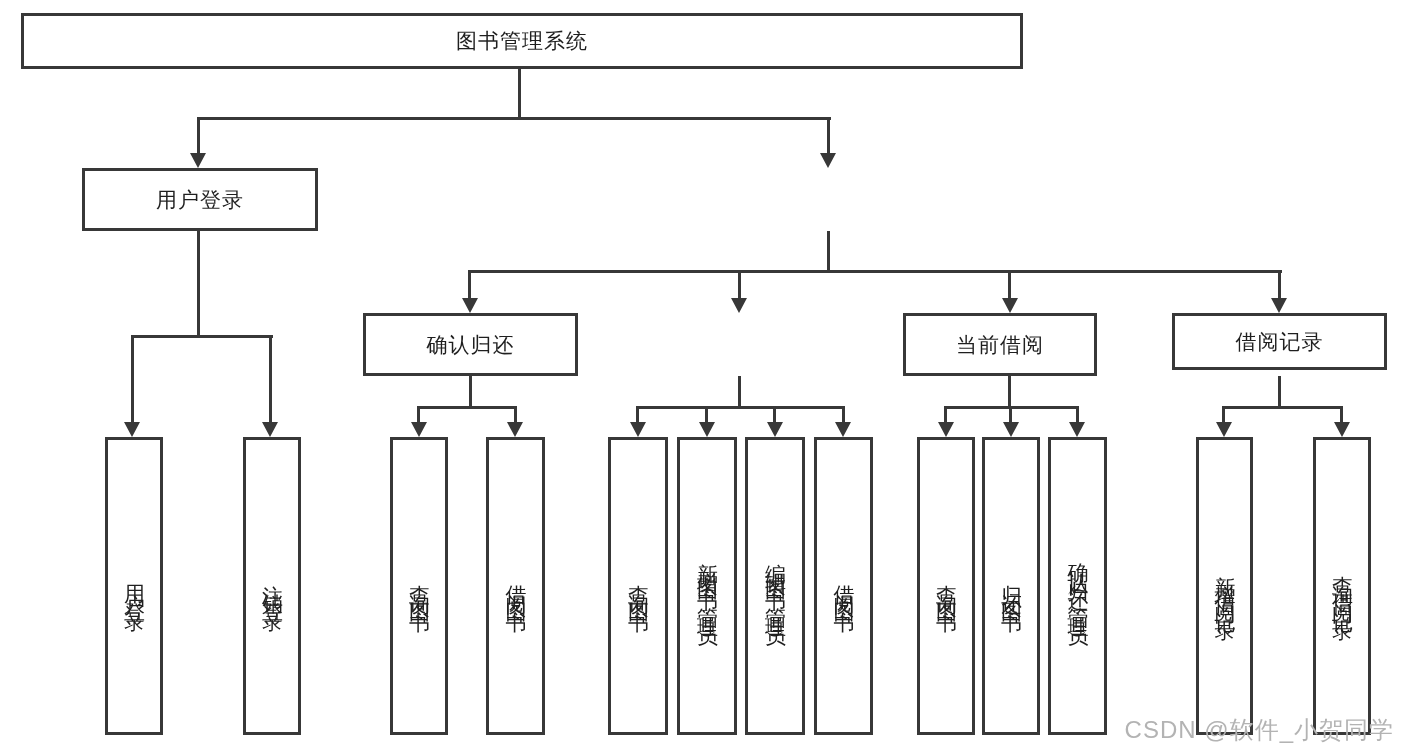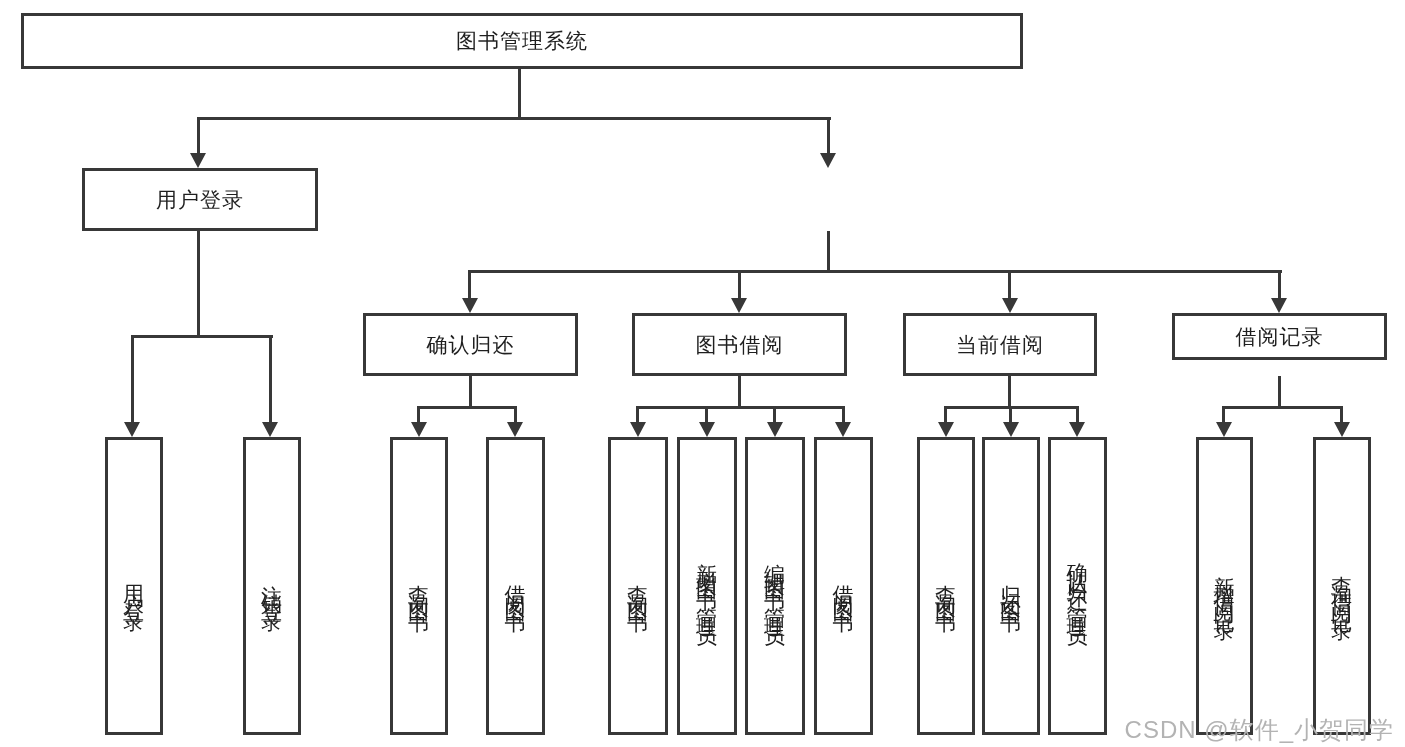--- a/index.html
+++ b/index.html
@@ -26,20 +26,21 @@
     background: #fff;
     border: 3px solid var(--line);
     display: flex;
     align-items: center;
     justify-content: center;
     color: var(--text);
     font-size: 21px;
     letter-spacing: 1px;
     text-align: center;
     z-index: 2;
+    font-family: Liberation Serif, serif;
   }
   .vbox {
     writing-mode: vertical-rl;
     text-orientation: mixed;
     letter-spacing: 9px;
     line-height: 1;
   }
   .hline, .vline {
     position: absolute;
     background: var(--line);
@@ -95,23 +96,22 @@
   <div class="vline" style="left:468px;  top:270px; height:30px;"></div>
   <div class="arr" style="left:462px;  top:298px;"></div>
   <div class="vline" style="left:738px;  top:270px; height:30px;"></div>
   <div class="arr" style="left:731px;  top:298px;"></div>
   <div class="vline" style="left:1008px; top:270px; height:30px;"></div>
   <div class="arr" style="left:1002px; top:298px;"></div>
   <div class="vline" style="left:1278px; top:270px; height:30px;"></div>
   <div class="arr" style="left:1271px; top:298px;"></div>
 
   <div class="box" style="left:363px; top:313px; width:215px; height:63px;">确认归还</div>
-  <div class="box" style="left:632px; top:313px; width:215px; height:63px;">图书借阅</div>
   <div class="box" style="left:903px; top:313px; width:194px; height:63px;">当前借阅</div>
-  <div class="box" style="left:1172px; top:313px; width:215px; height:47px;">借阅记录</div>
+  <div class="box" style="left:1172px; top:313px; width:215px; height:57px;">借阅记录</div>
 
   <div class="vline" style="left:469px; top:376px; height:33px;"></div>
   <div class="hline" style="left:417px; top:406px; width:100px;"></div>
   <div class="vline" style="left:417px; top:406px; height:18px;"></div>
   <div class="arr" style="left:411px; top:422px;"></div>
   <div class="vline" style="left:514px; top:406px; height:18px;"></div>
   <div class="arr" style="left:507px; top:422px;"></div>
   <div class="box vbox" style="left:390px; top:437px; width:58px; height:298px;">查询图书</div>
   <div class="box vbox" style="left:486px; top:437px; width:59px; height:298px;">借阅图书</div>
 

